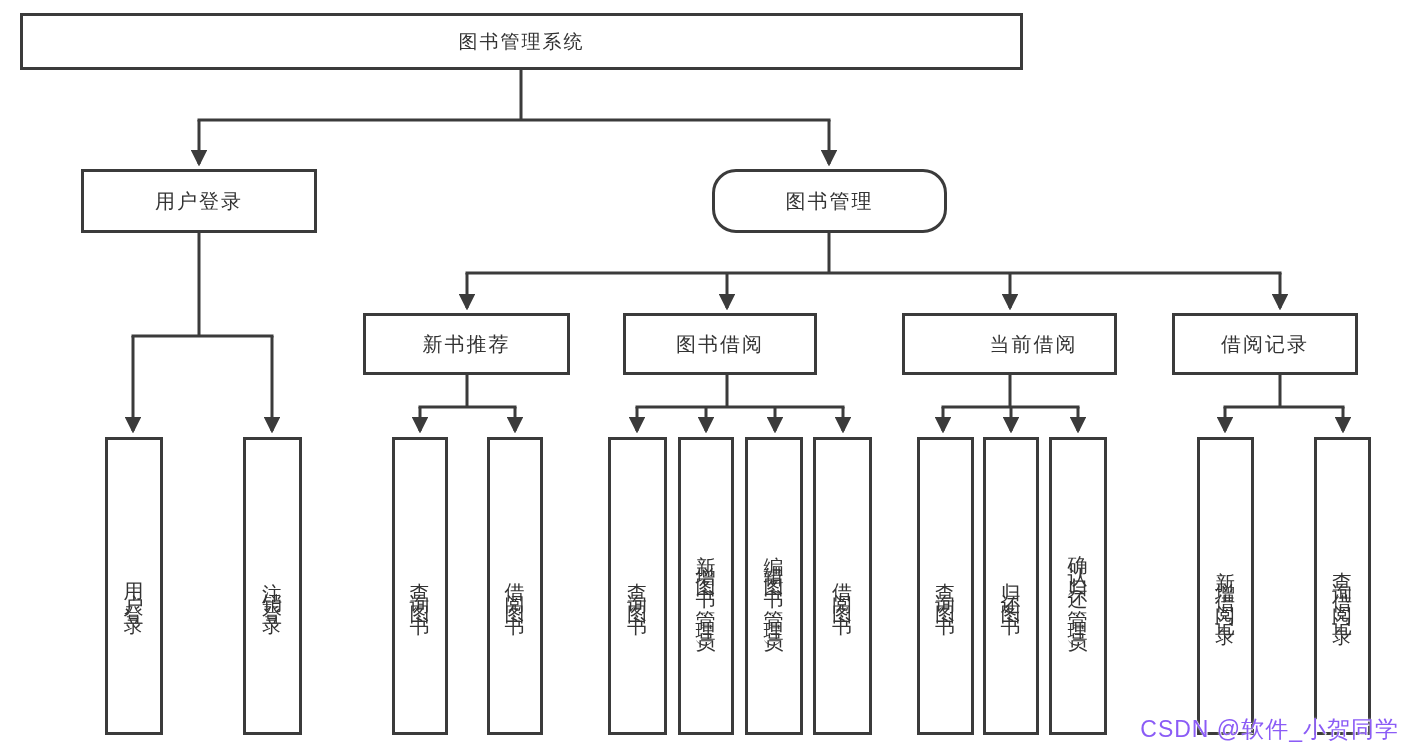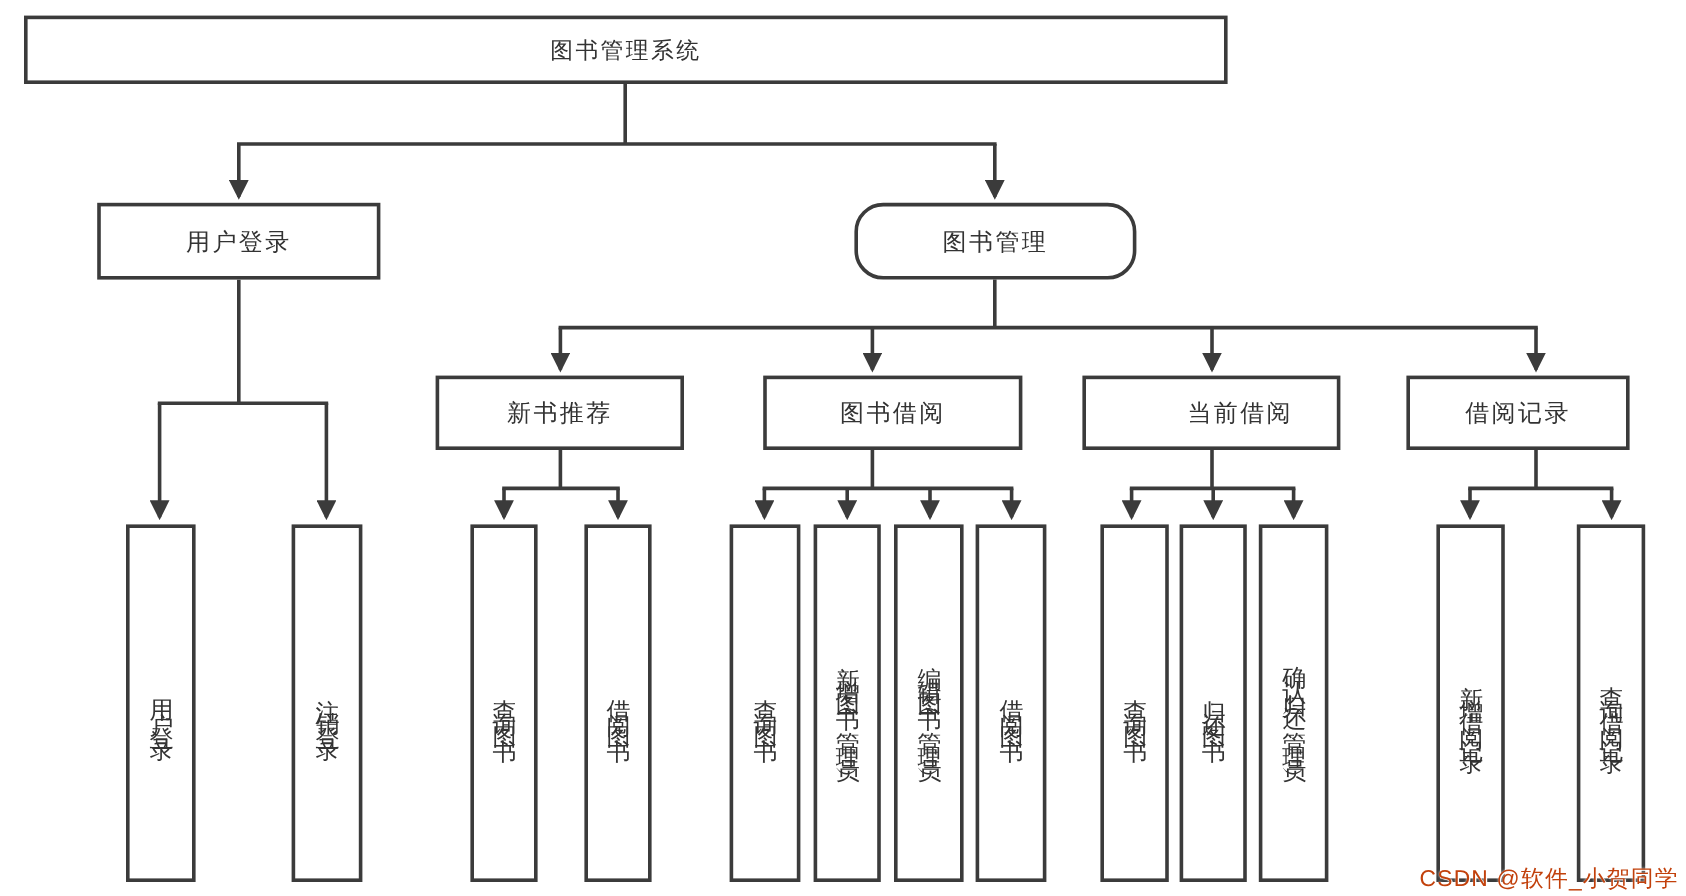--- a/index.html
+++ b/index.html
@@ -37,22 +37,22 @@
     text-orientation: mixed;
     letter-spacing: 11px;
     font-size: 20px;
     line-height: 1;
     padding-top: 6px;
   }
   .watermark {
     position: absolute;
     right: 6px;
     bottom: 2px;
-    font-size: 19px;
-    color: #c2410c;
+    font-size: 23px;
+    color: #8b5cf6;
     letter-spacing: 1px;
     text-shadow: 0 0 2px #ffffff, 1px 1px 0 #ffffff;
     z-index: 3;
     white-space: nowrap;
   }
 </style>
 </head>
 <body>
 
 <div id="canvas">
@@ -105,21 +105,21 @@
     <line x1="1225" y1="407" x2="1225" y2="431" stroke="#3b3b3b" stroke-width="3" marker-end="url(#arrow)"></line>
     <line x1="1343" y1="407" x2="1343" y2="431" stroke="#3b3b3b" stroke-width="3" marker-end="url(#arrow)"></line>
   </svg>
 
   <div class="node root" style="left:20px; top:13px; width:1003px; height:57px;">图书管理系统</div>
 
   <div class="node" style="left:81px; top:169px; width:236px; height:64px;">用户登录</div>
   <div class="node" style="left:712px; top:169px; width:235px; height:64px;border-radius:24px;">图书管理</div>
 
   <div class="node" style="left:363px; top:313px; width:207px; height:62px;">新书推荐</div>
-  <div class="node" style="left:636px; top:313px; width:216px; height:62px;">图书借阅</div>
+  <div class="node" style="left:623px; top:313px; width:194px; height:62px;">图书借阅</div>
   <div class="node" style="left:902px; top:313px; width:215px; height:62px;padding-left:48px;">当前借阅</div>
   <div class="node" style="left:1172px; top:313px; width:186px; height:62px;">借阅记录</div>
 
   <div class="node vnode" style="left:105px; top:437px; width:58px; height:298px;">用户登录</div>
   <div class="node vnode" style="left:243px; top:437px; width:59px; height:298px;">注销登录</div>
 
   <div class="node vnode" style="left:392px; top:437px; width:56px; height:298px;">查询图书</div>
   <div class="node vnode" style="left:487px; top:437px; width:56px; height:298px;">借阅图书</div>
 
   <div class="node vnode" style="left:608px; top:437px; width:59px; height:298px;">查询图书</div>

